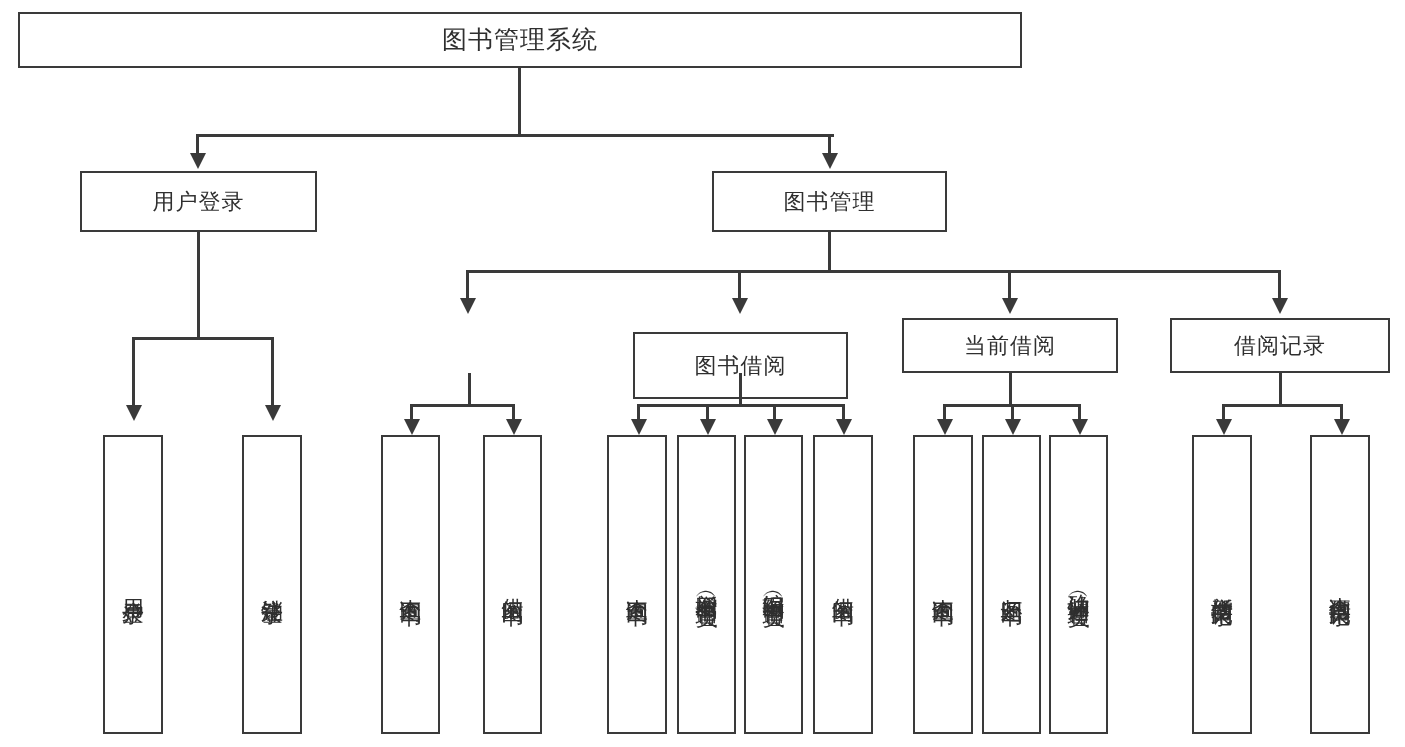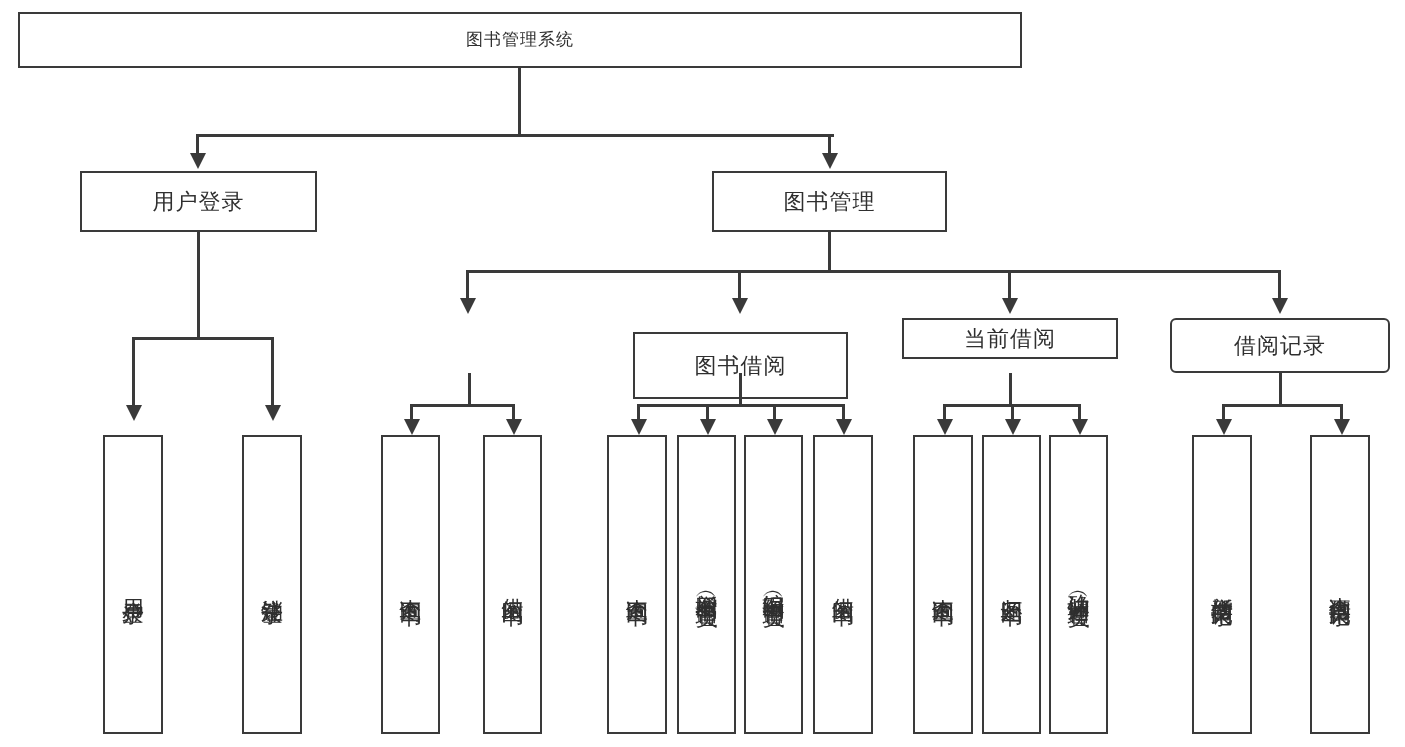--- a/index.html
+++ b/index.html
@@ -27,21 +27,21 @@
     text-align:center;
   }
   .node .label{
     font-size:22px;
     line-height:1.25;
     color:#2f2f2f;
     letter-spacing:1px;
     white-space:nowrap;
   }
   
-  .node.root .label{font-size:17px;}
+  .node.root .label{font-size:25px;}
   
   .node.vertical{
     align-items:center;
     justify-content:center;
     padding:6px 2px;
   }
   .node.vertical .label{
     writing-mode:vertical-rl;
     text-orientation:upright;
     -webkit-writing-mode:vertical-rl;
@@ -116,24 +116,24 @@
   <div class="line v" style="left:738px;top:270px;height:30px;"></div>
   <div class="arrow" style="left:732px;top:298px;"></div>
   <div class="line v" style="left:1008px;top:270px;height:30px;"></div>
   <div class="arrow" style="left:1002px;top:298px;"></div>
   <div class="line v" style="left:1278px;top:270px;height:30px;"></div>
   <div class="arrow" style="left:1272px;top:298px;"></div>
 
   <div class="node" style="left:633px;top:332px;width:215px;height:67px;">
     <span class="label">图书借阅</span>
   </div>
-  <div class="node" style="left:902px;top:318px;width:216px;height:41px;">
+  <div class="node" style="left:902px;top:318px;width:216px;height:55px;">
     <span class="label">当前借阅</span>
   </div>
-  <div class="node" style="left:1170px;top:318px;width:220px;height:55px;border-radius:6px;">
+  <div class="node" style="left:1170px;top:318px;width:220px;height:55px;">
     <span class="label">借阅记录</span>
   </div>
 
   <div class="line v" style="left:468px;top:373px;height:33px;"></div>
   <div class="line h" style="left:410px;top:404px;width:105px;"></div>
   <div class="line v" style="left:410px;top:404px;height:18px;"></div>
   <div class="arrow" style="left:404px;top:419px;"></div>
   <div class="line v" style="left:512px;top:404px;height:18px;"></div>
   <div class="arrow" style="left:506px;top:419px;"></div>
 

